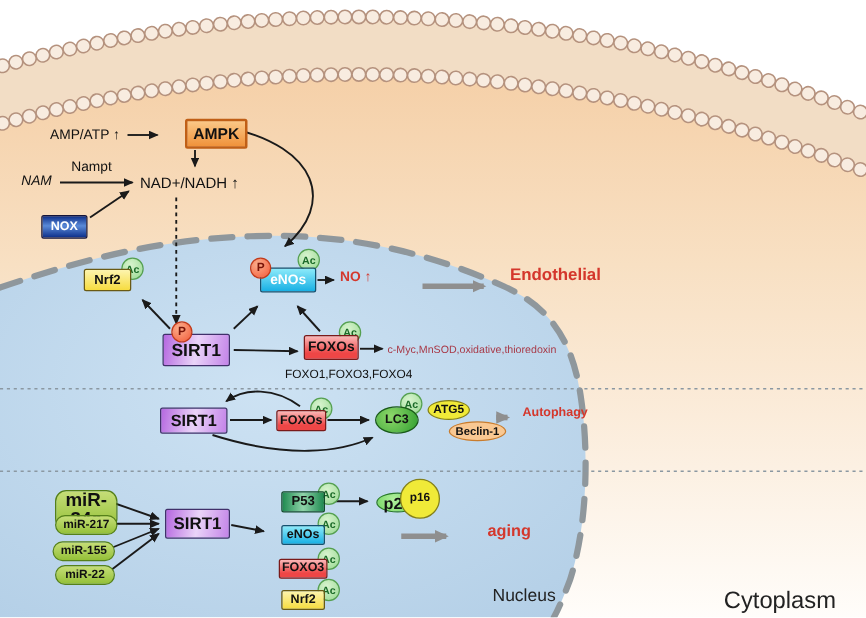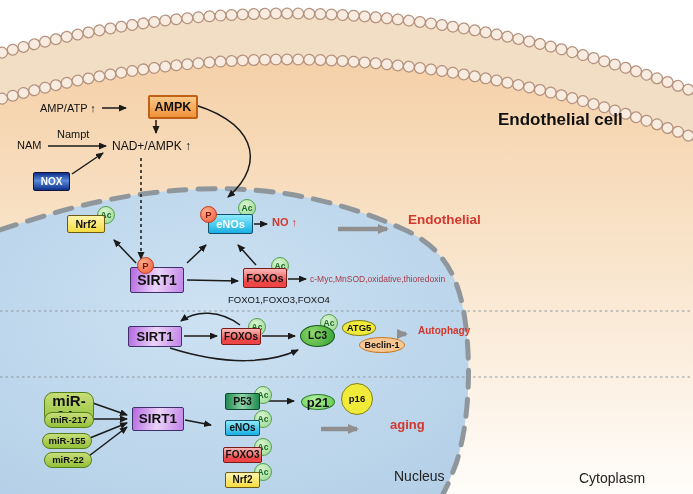--- a/index.html
+++ b/index.html
@@ -194,40 +194,39 @@
     </div>
   <div class="node rect box-red" style="left:223px;top:447px;width:39px;height:16px;font-size:10px;">
       <span>FOXO3</span>
     </div>
   <div class="node rect box-yellow" style="left:225px;top:472px;width:35px;height:16px;font-size:10px;">
       <span>Nrf2</span>
     </div>
   <div class="node ellipse el-ltgreen" style="left:301px;top:394px;width:34px;height:16px;font-size:13px;">
       <span>p21</span>
     </div>
-  <div class="node ellipse el-yellow" style="left:341px;top:383px;width:32px;height:32px;font-size:9.5px;">
+  <div class="node ellipse el-yellow" style="left:320px;top:383px;width:32px;height:32px;font-size:9.5px;">
       <span>p16</span>
     </div>
 
   <div class="badge badge-p" style="left:200px;top:206px;">
       <span>P</span>
     </div>
   <div class="badge badge-p" style="left:137px;top:257px;">
       <span>P</span>
     </div>
 
   <div class="lbl" style="left:40px;top:102px;font-size:11px;"><span>AMP/ATP ↑</span></div>
   <div class="lbl" style="left:57px;top:128px;font-size:11px;"><span>Nampt</span></div>
-  <div class="lbl" style="left:17px;top:139px;font-size:11px;"><span>NAM</span></div>
-  <div class="lbl" style="left:112px;top:139px;font-size:12px;"><span>NAD+/AMPK ↑</span></div>
+  <div class="lbl" style="left:17px;top:139px;font-size:11px;font-style:italic;"><span>NAM</span></div>
+  <div class="lbl" style="left:112px;top:139px;font-size:12px;"><span>NAD+/NADH ↑</span></div>
   <div class="lbl red" style="left:272px;top:216px;font-size:11px;font-weight:bold;"><span>NO ↑</span></div>
   <div class="lbl darkred" style="left:310px;top:274px;font-size:8.5px;"><span>c-Myc,MnSOD,oxidative,thioredoxin</span></div>
   <div class="lbl" style="left:228px;top:294px;font-size:9.5px;text-align:right;"><span>FOXO1,FOXO3,FOXO4</span></div>
   <div class="lbl red" style="left:408px;top:212px;font-size:13.5px;">
     <div>Endothelial</div>
   </div>
   <div class="lbl red" style="left:418px;top:325px;font-size:10px;"><span>Autophagy</span></div>
   <div class="lbl red" style="left:390px;top:417px;font-size:13px;"><span>aging</span></div>
-  <div class="lbl" style="left:498px;top:110px;font-size:17px;font-weight:bold;"><span>Endothelial cell</span></div>
   <div class="lbl" style="left:394px;top:468px;font-size:14px;color:#222;"><span>Nucleus</span></div>
-  <div class="lbl" style="left:579px;top:470px;font-size:14px;color:#222;"><span>Cytoplasm</span></div>
+  <div class="lbl" style="left:579px;top:470px;font-size:19px;color:#222;"><span>Cytoplasm</span></div>
 
 </div>
 
 </body></html>

